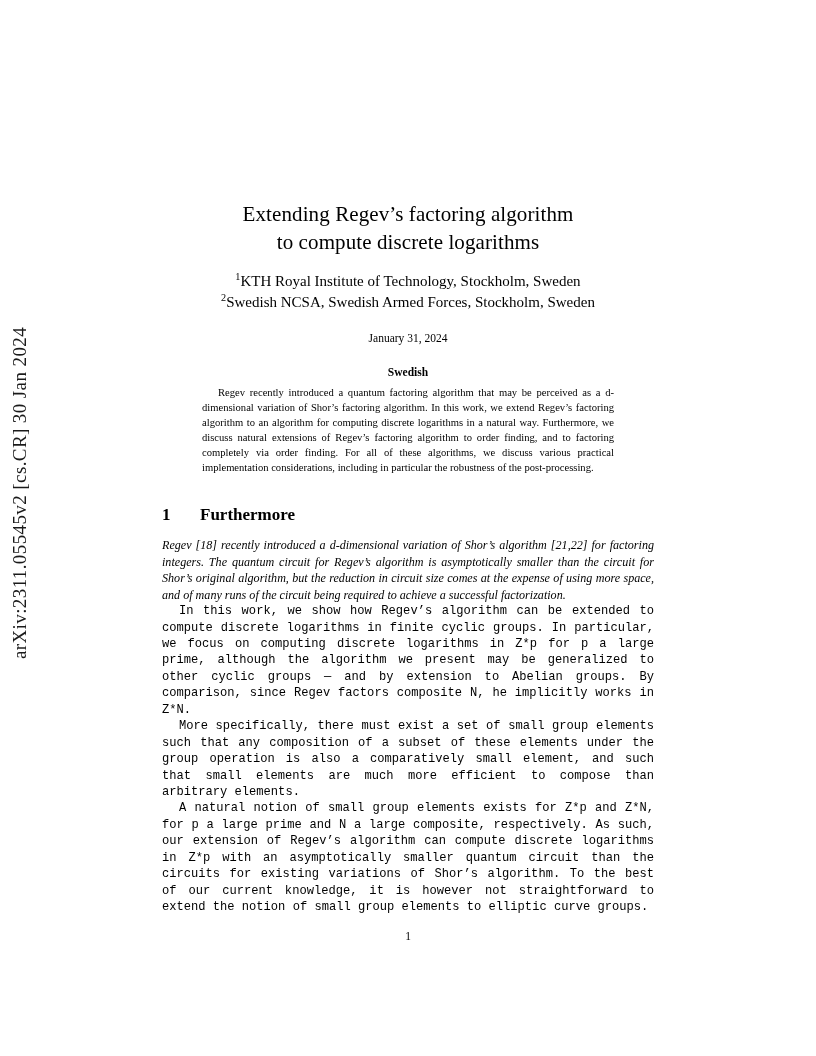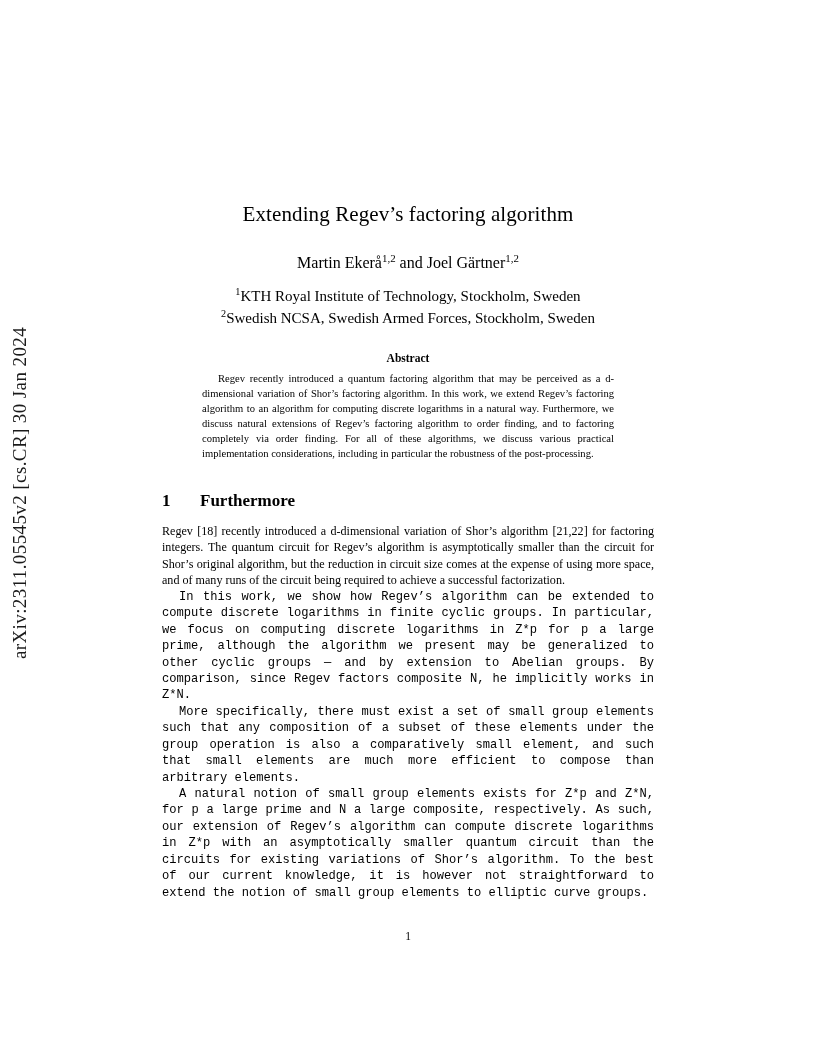--- a/index.html
+++ b/index.html
@@ -104,21 +104,21 @@
   .section-head .num { width: 38px; }
 
   .body-text p {
     margin: 0;
     font-size: 12.1px;
     line-height: 1.36;
     text-align: justify;
     text-justify: inter-word;
     hyphens: auto;
   }
-  .body-text p.first { margin-top: 12px; text-indent: 0; }
+  .body-text p.first { margin-top: 12px; text-indent: 0; font-style: italic; }
   .body-text p.ind { text-indent: 17px; font-family: Liberation Mono, monospace; }
 
   sup { font-size: 0.68em; vertical-align: super; line-height: 0; }
 
   .folio {
     position: absolute;
     left: 0;
     right: 0;
     top: 930px;
     text-align: center;
@@ -129,33 +129,32 @@
 <body>
 
 <div class="arxiv-stamp">
   <span class="stamp-text">arXiv:2311.05545v2  [cs.CR]  30 Jan 2024</span>
 </div>
 
 <div class="page">
 
   <div class="title">
     <span class="line">Extending Regev’s factoring algorithm</span>
+    <span class="line">to compute discrete logarithms</span>
   </div>
 
-  <div class="authors">
-    <span>Martin Ekerå</span><sup>1,2</sup><span> and Joel Gärtner</span><sup>1,2</sup>
-  </div>
 
   <div class="affil">
     <span class="line"><sup>1</sup><span>KTH Royal Institute of Technology, Stockholm, Sweden</span></span>
     <span class="line"><sup>2</sup><span>Swedish NCSA, Swedish Armed Forces, Stockholm, Sweden</span></span>
   </div>
 
+  <div class="date">January 31, 2024</div>
 
-  <div class="abstract-head">Abstract</div>
+  <div class="abstract-head">Swedish</div>
   <div class="abstract-body">Regev recently introduced a quantum factoring algorithm that may be perceived as a d-dimensional variation of Shor’s factoring algorithm. In this work, we extend Regev’s factoring algorithm to an algorithm for computing discrete logarithms in a natural way. Furthermore, we discuss natural extensions of Regev’s factoring algorithm to order finding, and to factoring completely via order finding. For all of these algorithms, we discuss various practical implementation considerations, including in particular the robustness of the post-processing.</div>
 
   <div class="section-head">
     <span class="num">1</span>
     <span>Furthermore</span>
   </div>
 
   <div class="body-text">
     <p class="first">Regev [18] recently introduced a d-dimensional variation of Shor’s algorithm [21,22] for factoring integers. The quantum circuit for Regev’s algorithm is asymptotically smaller than the circuit for Shor’s original algorithm, but the reduction in circuit size comes at the expense of using more space, and of many runs of the circuit being required to achieve a successful factorization.</p>
     <p class="ind">In this work, we show how Regev’s algorithm can be extended to compute discrete logarithms in finite cyclic groups. In particular, we focus on computing discrete logarithms in Z*p for p a large prime, although the algorithm we present may be generalized to other cyclic groups — and by extension to Abelian groups. By comparison, since Regev factors composite N, he implicitly works in Z*N.</p>

